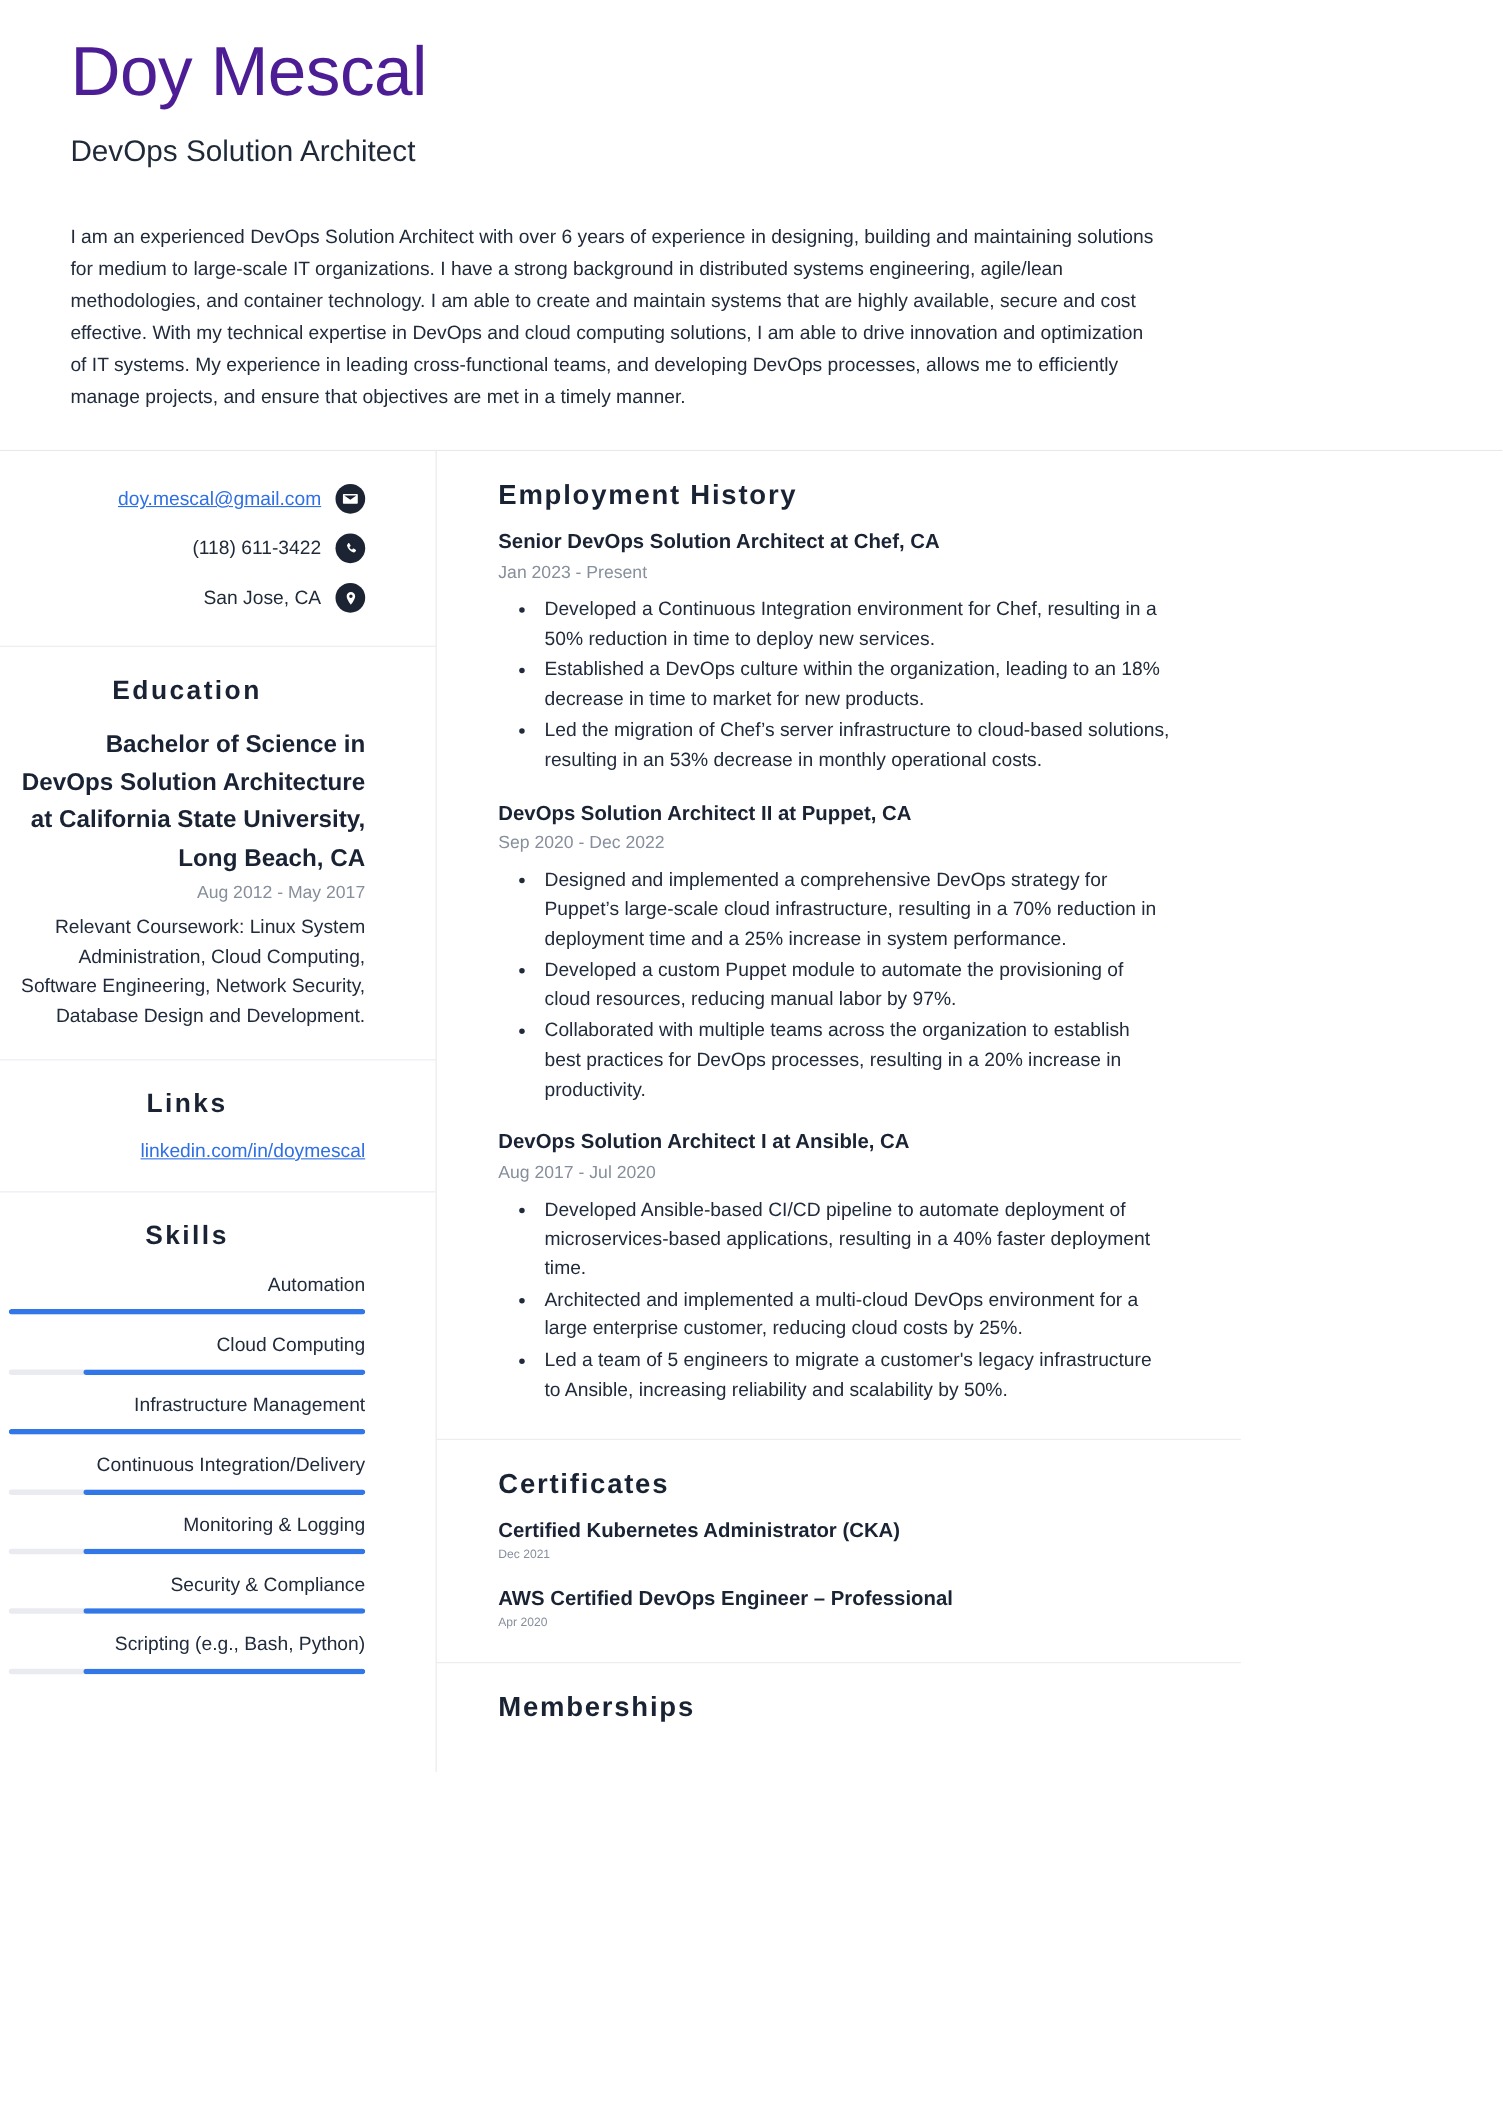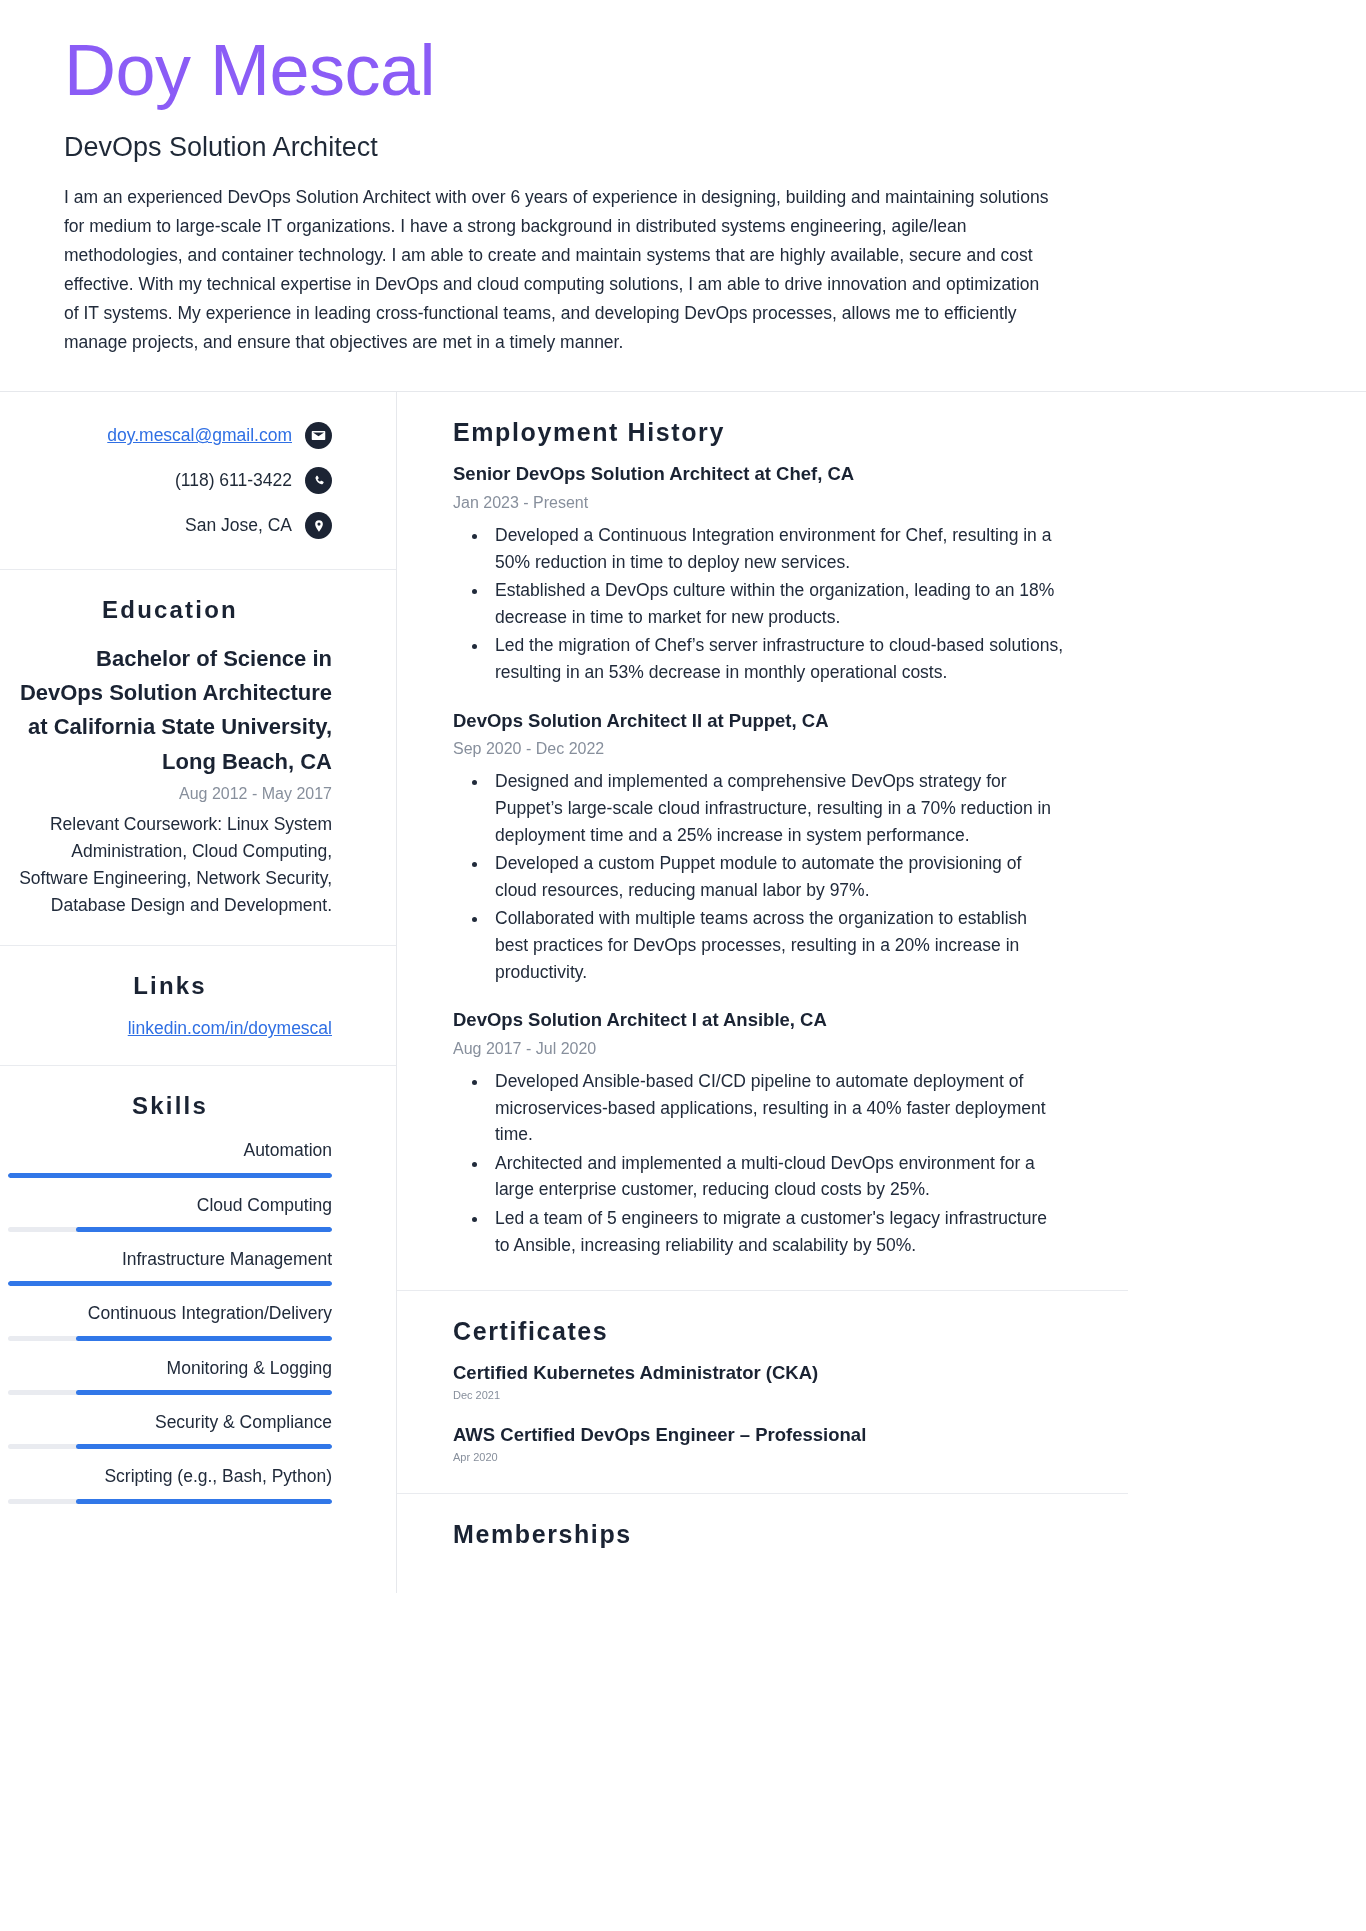--- a/index.html
+++ b/index.html
@@ -9,35 +9,35 @@
     font-family: "Liberation Sans", sans-serif;
     color: #1c2434;
   }
   body { width: 1366px; min-height: 1931px; position: relative; }
 
   .page { width: 1366px; padding: 0; }
 
   
   .header { padding: 30px 64px 0 64px; }
   .name {
-    font-size: 72px;
+    font-size: 63px;
     font-weight: 400;
     letter-spacing: -0.5px;
     line-height: 1.12;
-    color: #8b5cf6;
+    color: #4c1d95;
   }
   .job-title {
     font-size: 27px;
     font-weight: 400;
     color: #1f2937;
     margin-top: 20px;
     line-height: 1.2;
   }
   .summary {
-    margin-top: 20px;
+    margin-top: 48px;
     font-size: 17.5px;
     line-height: 1.66;
     color: #212b3b;
     max-width: 990px;
   }
   .header-rule {
     margin-top: 34px;
     border-top: 1px solid #e6e8ec;
   }
 

